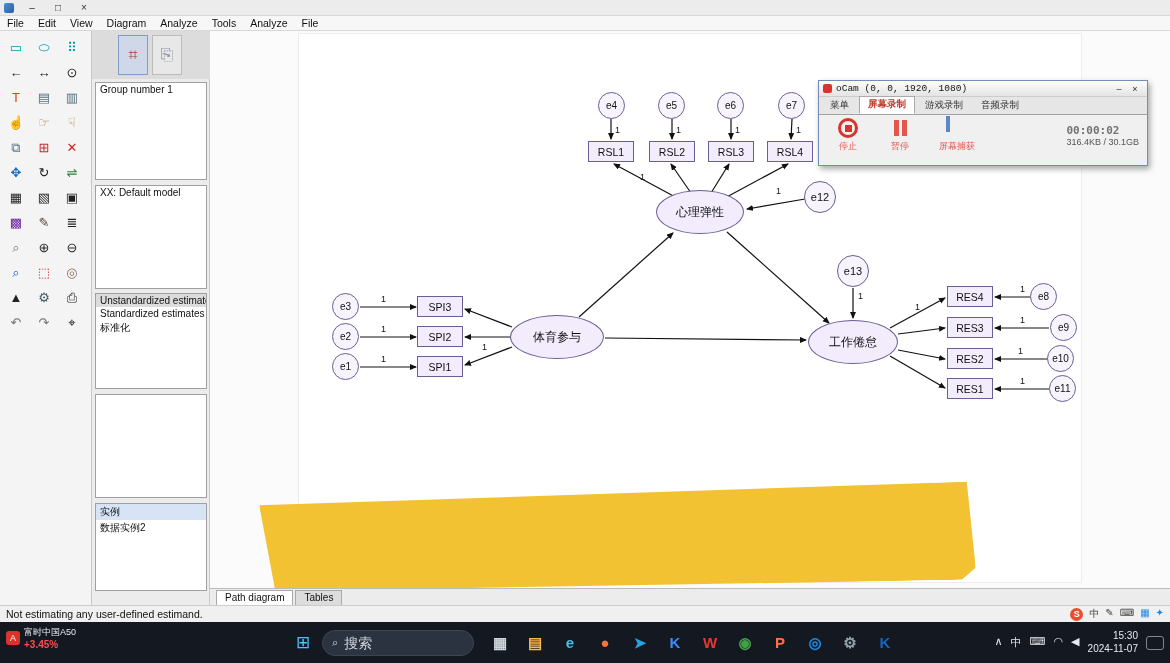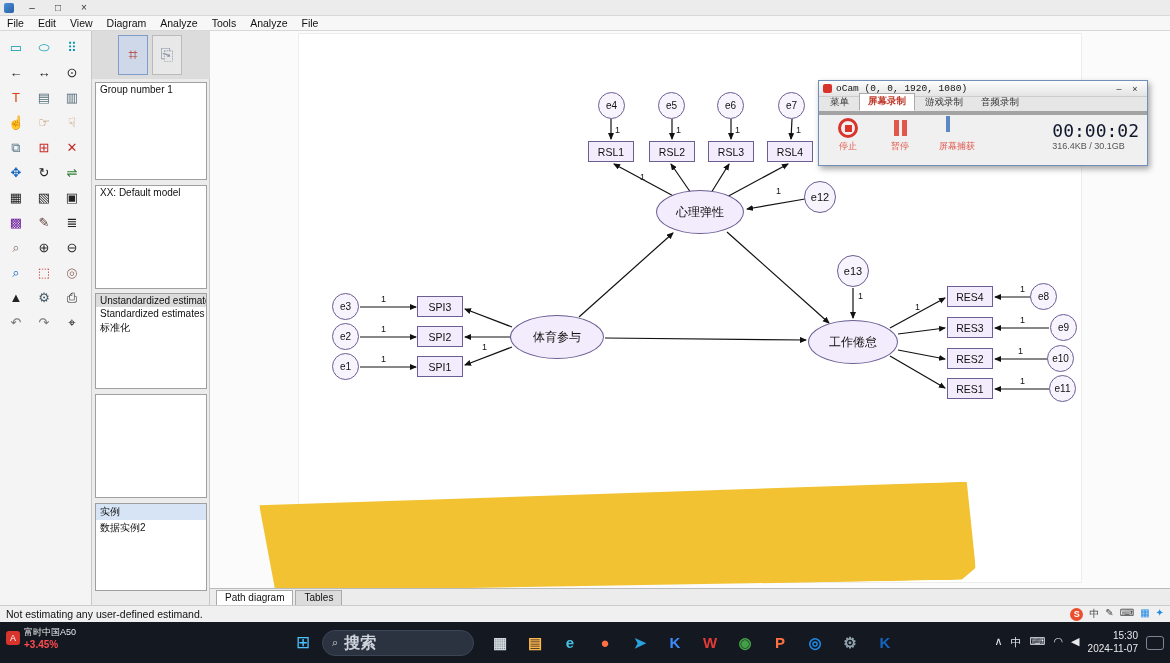--- a/index.html
+++ b/index.html
@@ -49,35 +49,35 @@
     text-shadow:-3px -3px 0 #000,3px -3px 0 #000,-3px 3px 0 #000,3px 3px 0 #000,-3px 0 0 #000,3px 0 0 #000,0 -3px 0 #000,0 3px 0 #000,0 5px 0 #000; }
   .marker { position:absolute; left:50px; top:458px; width:715px; height:98px; background:#f2c233; z-index:5; transform:rotate(-1.2deg);
     clip-path:polygon(0% 9%, 99% 0%, 100% 88%, 98% 100%, 2% 97%); }
 
   
   .ocam { position:absolute; left:608px; top:49px; width:330px; height:86px; z-index:7; background:#f0f0f0; border:1px solid #6f8fb8; box-shadow:2px 3px 6px rgba(0,0,0,.35); }
   .ocam-titlebar { height:16px; background:linear-gradient(#fdfdfd,#e4e4e4); display:flex; align-items:center; padding:0 4px; font-size:9.5px; border-bottom:1px solid #ccc; }
   .ocam-ico { width:9px; height:9px; background:#d9342b; border-radius:2px; margin-right:4px; }
   .ocam-titlebar .t { flex:1;font-family:Liberation Mono, monospace; }
   .ocam-ctrl { width:16px; text-align:center; font-size:9px; color:#333; }
-  .ocam-tabs { height:18px; display:flex; align-items:flex-end; background:#e6e6e6; border-bottom:4px solid #a3a3a3; padding-left:3px; gap:2px; font-size:9.5px; }
+  .ocam-tabs { height:18px; display:flex; align-items:flex-end; background:#e6e6e6; border-bottom:1px solid #a3a3a3; padding-left:3px; gap:2px; font-size:9.5px; }
   .ocam-tab { padding:1px 8px 2px; color:#333; }
   .ocam-tab.active { background:#fff; border:1px solid #aaa; border-bottom:1px solid #fff; font-weight:bold; color:#c0392b; }
   .ocam-body { display:flex; align-items:center; gap:10px; padding:3px 8px; }
   .ocam-btn { display:flex; flex-direction:column; align-items:center; gap:2px; width:42px; }
   .ocam-btn .lbl { font-size:9px; color:#e2574c; }
   .stop-glyph { width:20px; height:20px; border:3px solid #d9342b; border-radius:50%; display:flex; align-items:center; justify-content:center; }
   .stop-glyph i { width:7px; height:7px; background:#d9342b; display:block; }
   .pause-glyph { width:20px; height:20px; display:flex; align-items:center; justify-content:center; gap:3px; }
   .pause-glyph i { width:5px; height:16px; background:#e2574c; display:block; }
   .cap-glyph { width:22px; height:20px; position:relative; }
   .cap-glyph .scr { width:22px; height:14px; border:2px solid #5b87c5; background:#dce8fa; }
   .cap-glyph .base { width:12px; height:3px; background:#5b87c5; margin:1px auto 0; }
   .ocam-timer { margin-left:auto; text-align:left; }
-  .ocam-timer .time { font-family:"DejaVu Sans Mono", monospace; font-size:18px; font-weight:normal; color:#0f172a; }
+  .ocam-timer .time { font-family:"DejaVu Sans Mono", monospace; font-size:11px; font-weight:bold; color:#737373; }
   .ocam-timer .size { font-size:9px; color:#555; }
 
   
   .tabstrip { height:17px; background:#ececec; border-top:1px solid #bbb; display:flex; align-items:flex-end; padding-left:6px; gap:2px; }
   .btab { font-size:10px; padding:1px 8px 2px; border:1px solid #aaa; border-bottom:none; background:#dcdcdc; }
   .btab.active { background:#fff; }
   .statusbar { height:17px; background:#f0f0f0; border-top:1px solid #ccc; display:flex; align-items:center; padding:0 6px; font-size:10.5px; }
   .statusbar .stext { flex:1; }
   .ime-bar { display:flex; align-items:center; gap:6px; }
   .sogou { width:13px; height:13px; background:#e94f2e; color:#fff; border-radius:50%; display:flex; align-items:center; justify-content:center; font-size:9px; font-weight:bold; }
@@ -86,21 +86,21 @@
   
   .taskbar { height:41px; background:#141821; display:flex; align-items:center; color:#e8eaed; position:relative; }
   .stock { position:absolute; left:6px; top:4px; display:flex; align-items:center; gap:4px; }
   .stock-ico { width:14px; height:14px; background:#d9342b; border-radius:3px; display:flex; align-items:center; justify-content:center; color:#fff; font-size:9px; }
   .stock .nm { font-size:9px; color:#e8eaed; }
   .stock .chg { font-size:10px; color:#ff4d4f; font-weight:bold; }
   .tb-cluster { display:flex; align-items:center; margin-left:288px; gap:4px; }
   .tb-start { width:30px; height:30px; display:flex; align-items:center; justify-content:center; font-size:17px; color:#4cc2ff; }
   .tb-search { width:152px; height:26px; background:#2b3340; border:1px solid #3c4556; border-radius:13px; display:flex; align-items:center; padding:0 9px; gap:6px; }
   .tb-search .mag { color:#cfd4dc; font-size:11px; }
-  .tb-search input { background:transparent; border:none; outline:none; color:#cfd4dc; font-size:16px; width:100px; font-family:"Liberation Sans",sans-serif;font-weight:bold; }
+  .tb-search input { background:transparent; border:none; outline:none; color:#cfd4dc; font-size:14px; width:100px; font-family:"Liberation Sans",sans-serif; }
   .tb-search input::placeholder { color:#cfd4dc; }
   .tb-apps { display:flex; align-items:center; gap:7px; margin-left:8px; }
   .tb-app { width:28px; height:28px; display:flex; align-items:center; justify-content:center; font-size:15px; font-weight:bold; border-radius:4px; }
   .tb-right { position:absolute; right:6px; top:0; height:41px; display:flex; align-items:center; gap:8px; }
   .tray-ic { font-size:11px; color:#e8eaed; }
   .tb-clock { text-align:right; font-size:10px; line-height:1.25; }
   .tb-badge { width:18px; height:14px; border:1px solid #7c8696; border-radius:3px; }
 </style>
 </head>
 <body>

